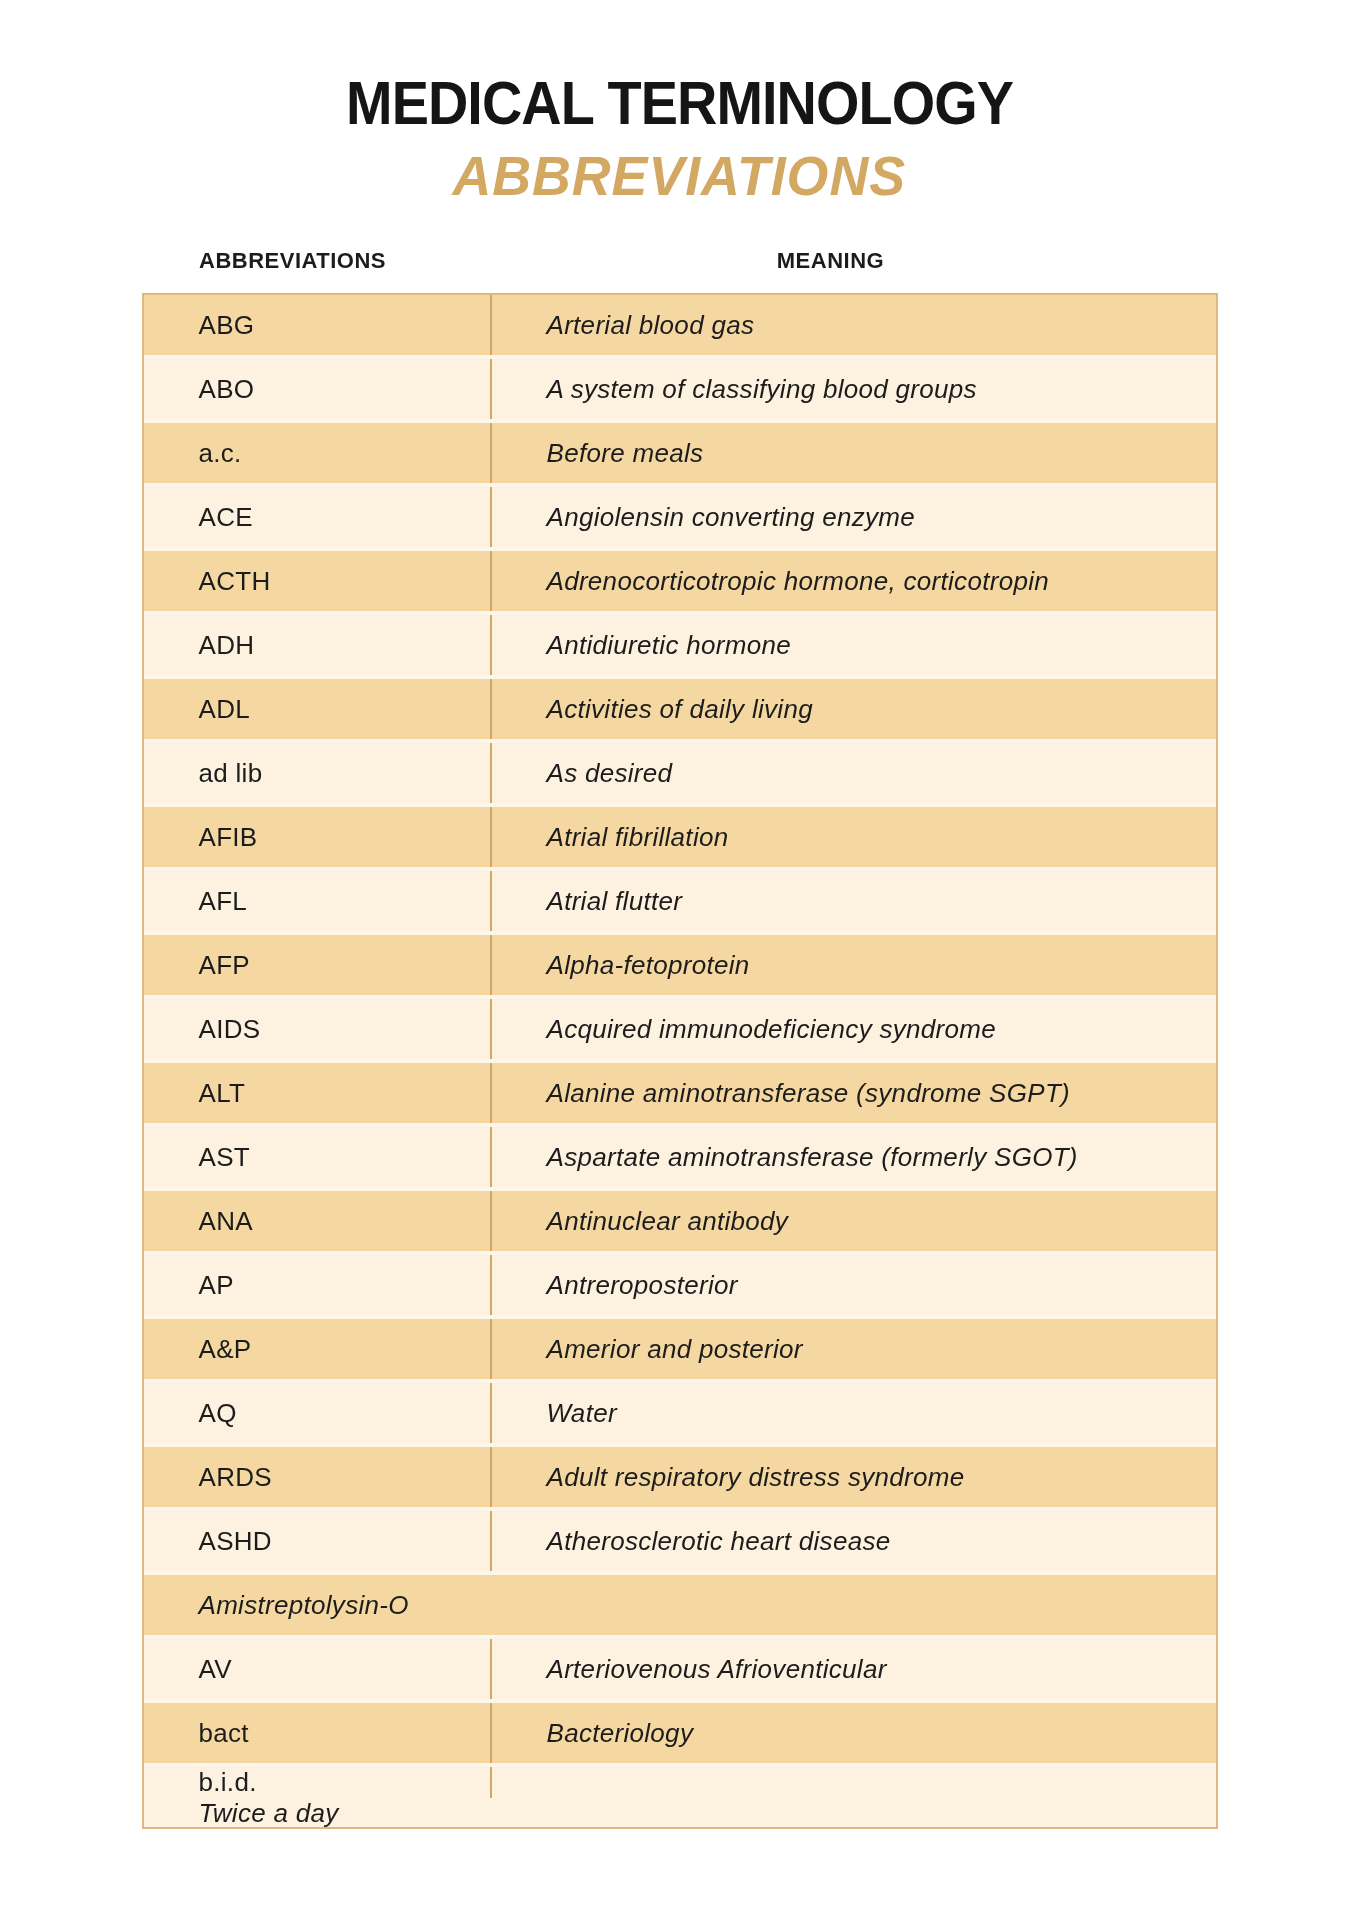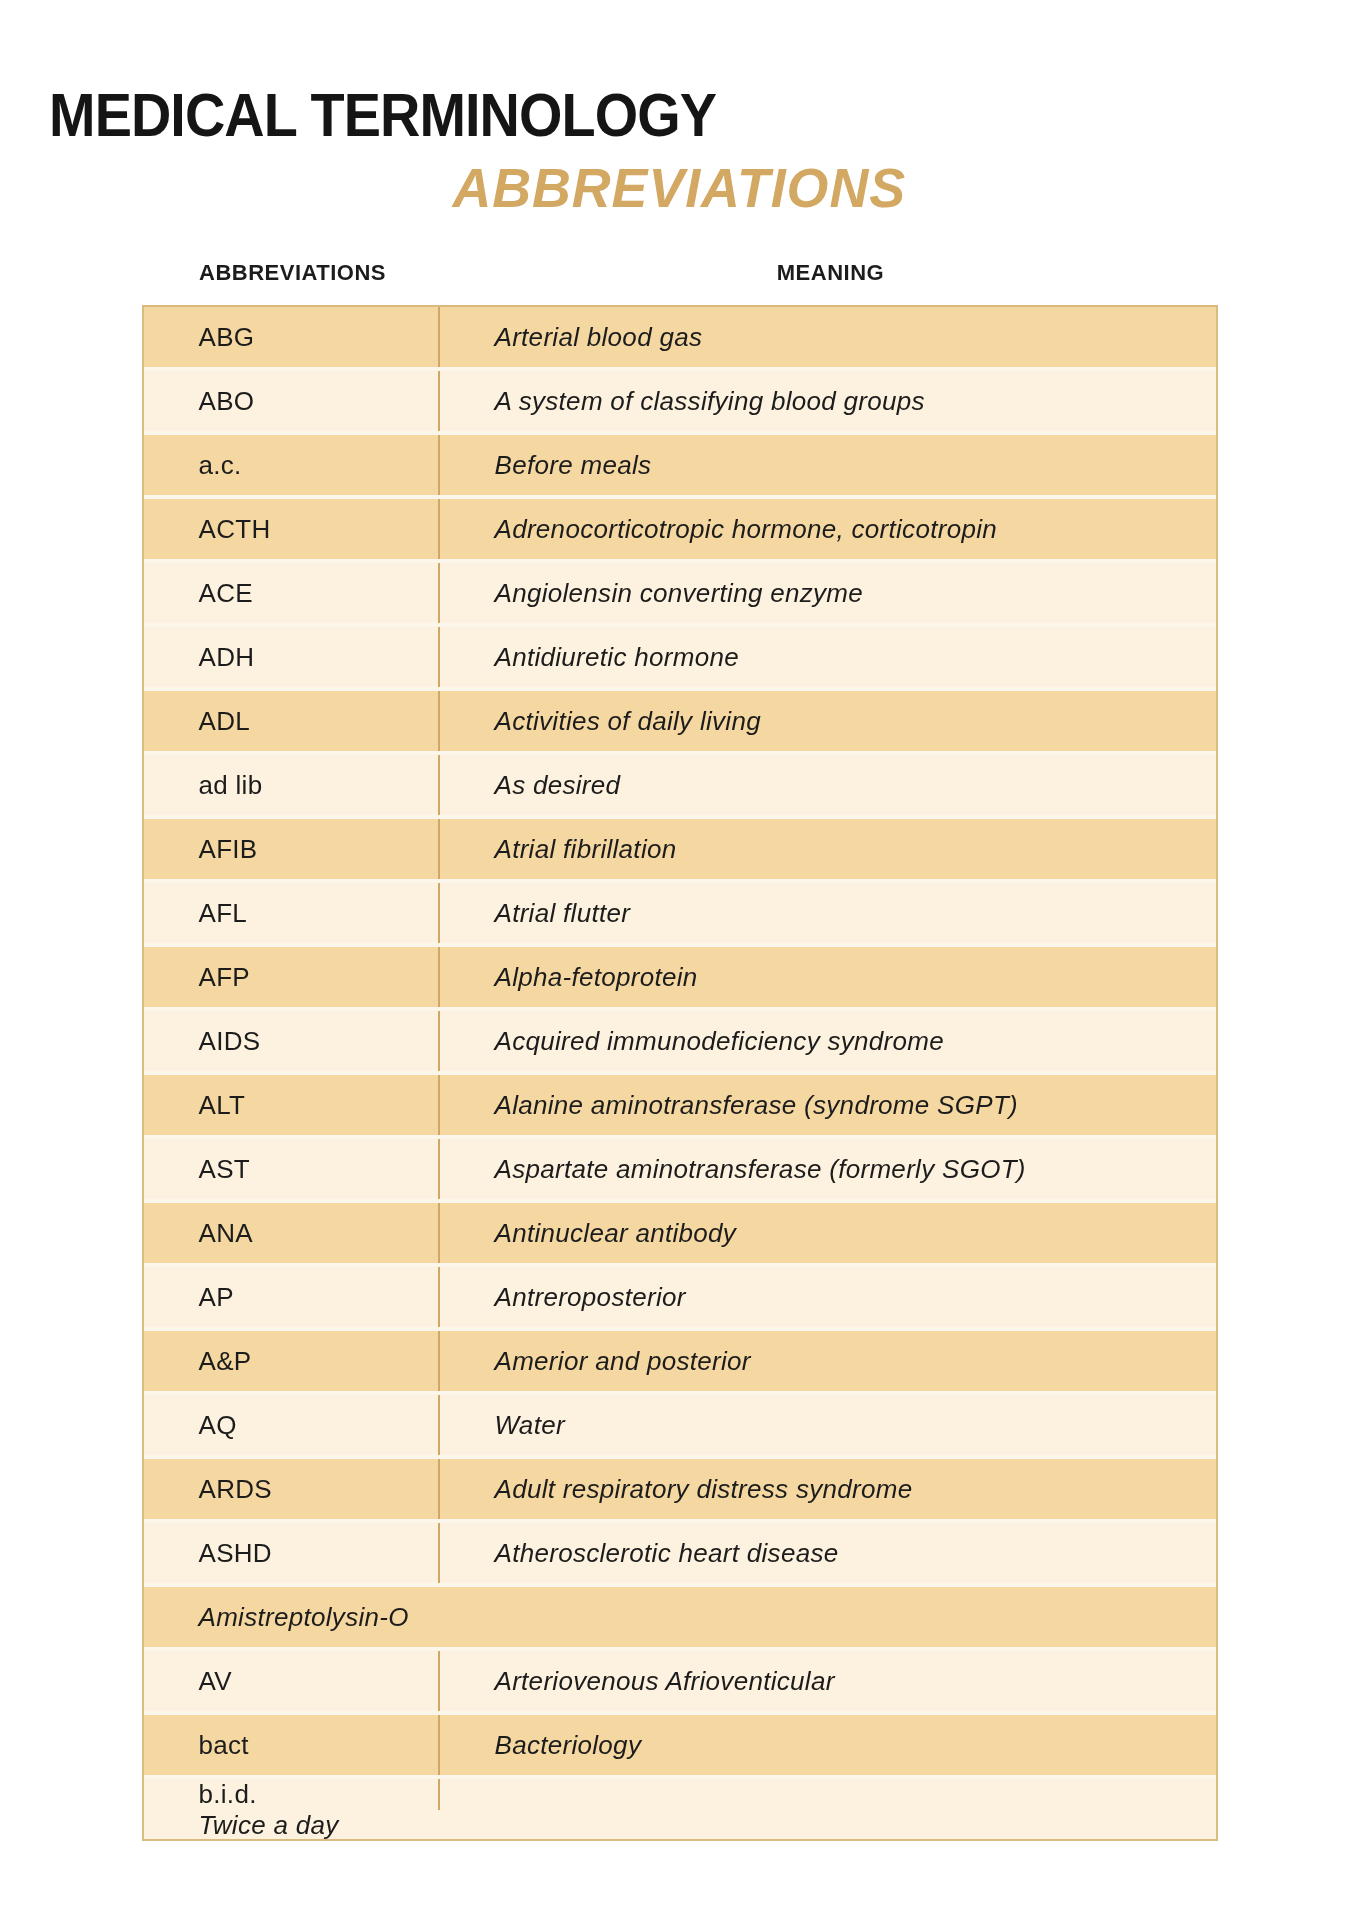--- a/index.html
+++ b/index.html
@@ -16,22 +16,22 @@
   .page{
     width:1359px;
     height:1921px;
     background:#ffffff;
     font-family:"Liberation Sans", sans-serif;
     box-sizing:border-box;
     padding-top:72px;
     overflow:hidden;
   }
   .title{
-    margin:12px;
-    text-align:left;
+    margin:0;
+    text-align:center;
     font-size:62px;
     line-height:1;
     font-weight:bold;
     color:var(--title-color);
     letter-spacing:-1px;
   }
   .title > span{
     display:inline-block;
     transform:scaleX(0.9);
     transform-origin:center;
@@ -79,21 +79,21 @@
   .trow.light{ background:var(--row-light); }
   .cell{
     display:flex;
     align-items:center;
     font-size:26px;
     color:var(--text-color);
     letter-spacing:0.3px;
     box-sizing:border-box;
   }
   .cell.abbr{
-    width:296px;
+    width:348px;
     padding-left:55px;
     border-right:2px solid var(--divider);
   }
   .cell.meaning{
     flex:1;
     padding-left:55px;
     font-style:italic;
   }
 </style>
 </head>
@@ -115,27 +115,27 @@
           <div class="cell meaning">Arterial blood gas</div>
         </div>
         <div class="trow light">
           <div class="cell abbr">ABO</div>
           <div class="cell meaning">A system of classifying blood groups</div>
         </div>
         <div class="trow dark">
           <div class="cell abbr">a.c.</div>
           <div class="cell meaning">Before meals</div>
         </div>
+        <div class="trow light">
+          <div class="cell abbr">ACE</div>
+          <div class="cell meaning">Angiolensin converting enzyme</div>
+        </div>
         <div class="trow dark">
           <div class="cell abbr">ACTH</div>
           <div class="cell meaning">Adrenocorticotropic hormone, corticotropin</div>
-        </div>
-        <div class="trow light">
-          <div class="cell abbr">ACE</div>
-          <div class="cell meaning">Angiolensin converting enzyme</div>
         </div>
         <div class="trow light">
           <div class="cell abbr">ADH</div>
           <div class="cell meaning">Antidiuretic hormone</div>
         </div>
         <div class="trow dark">
           <div class="cell abbr">ADL</div>
           <div class="cell meaning">Activities of daily living</div>
         </div>
         <div class="trow light">

